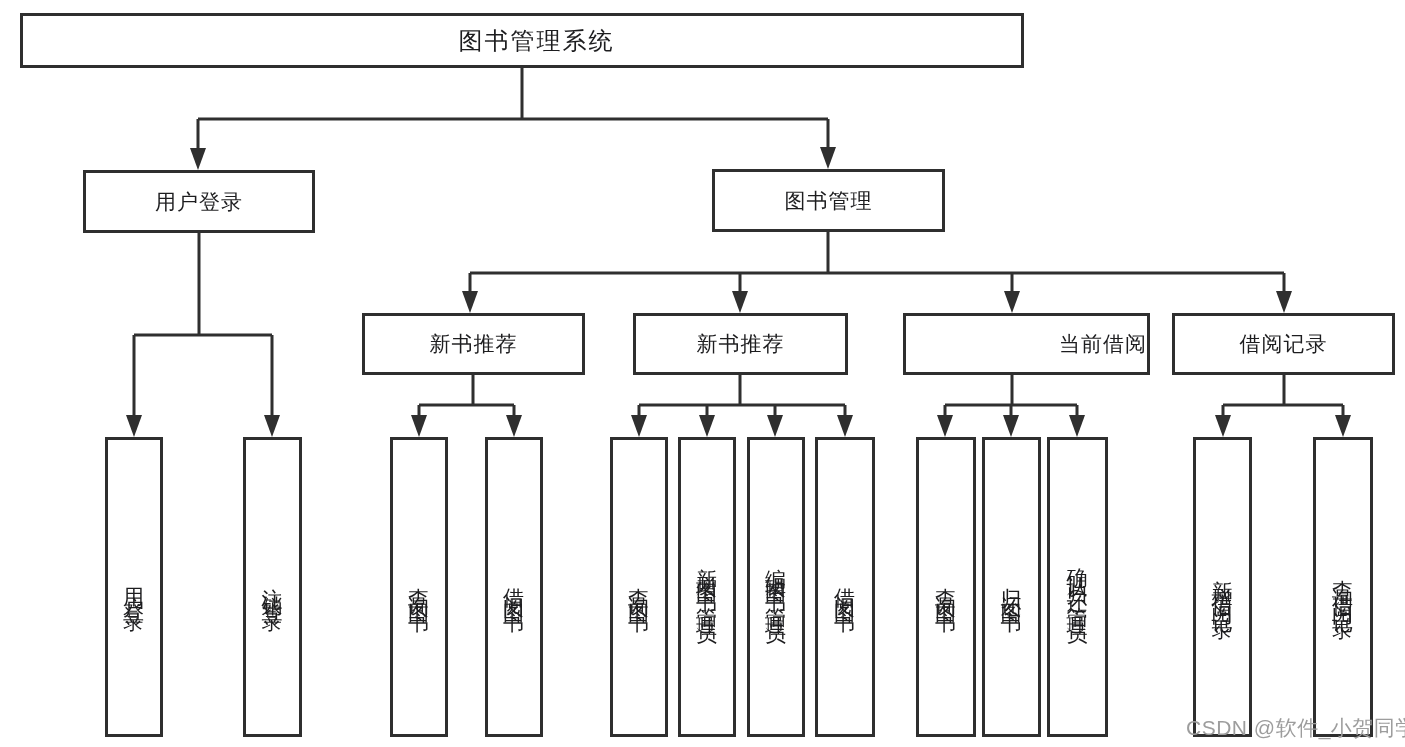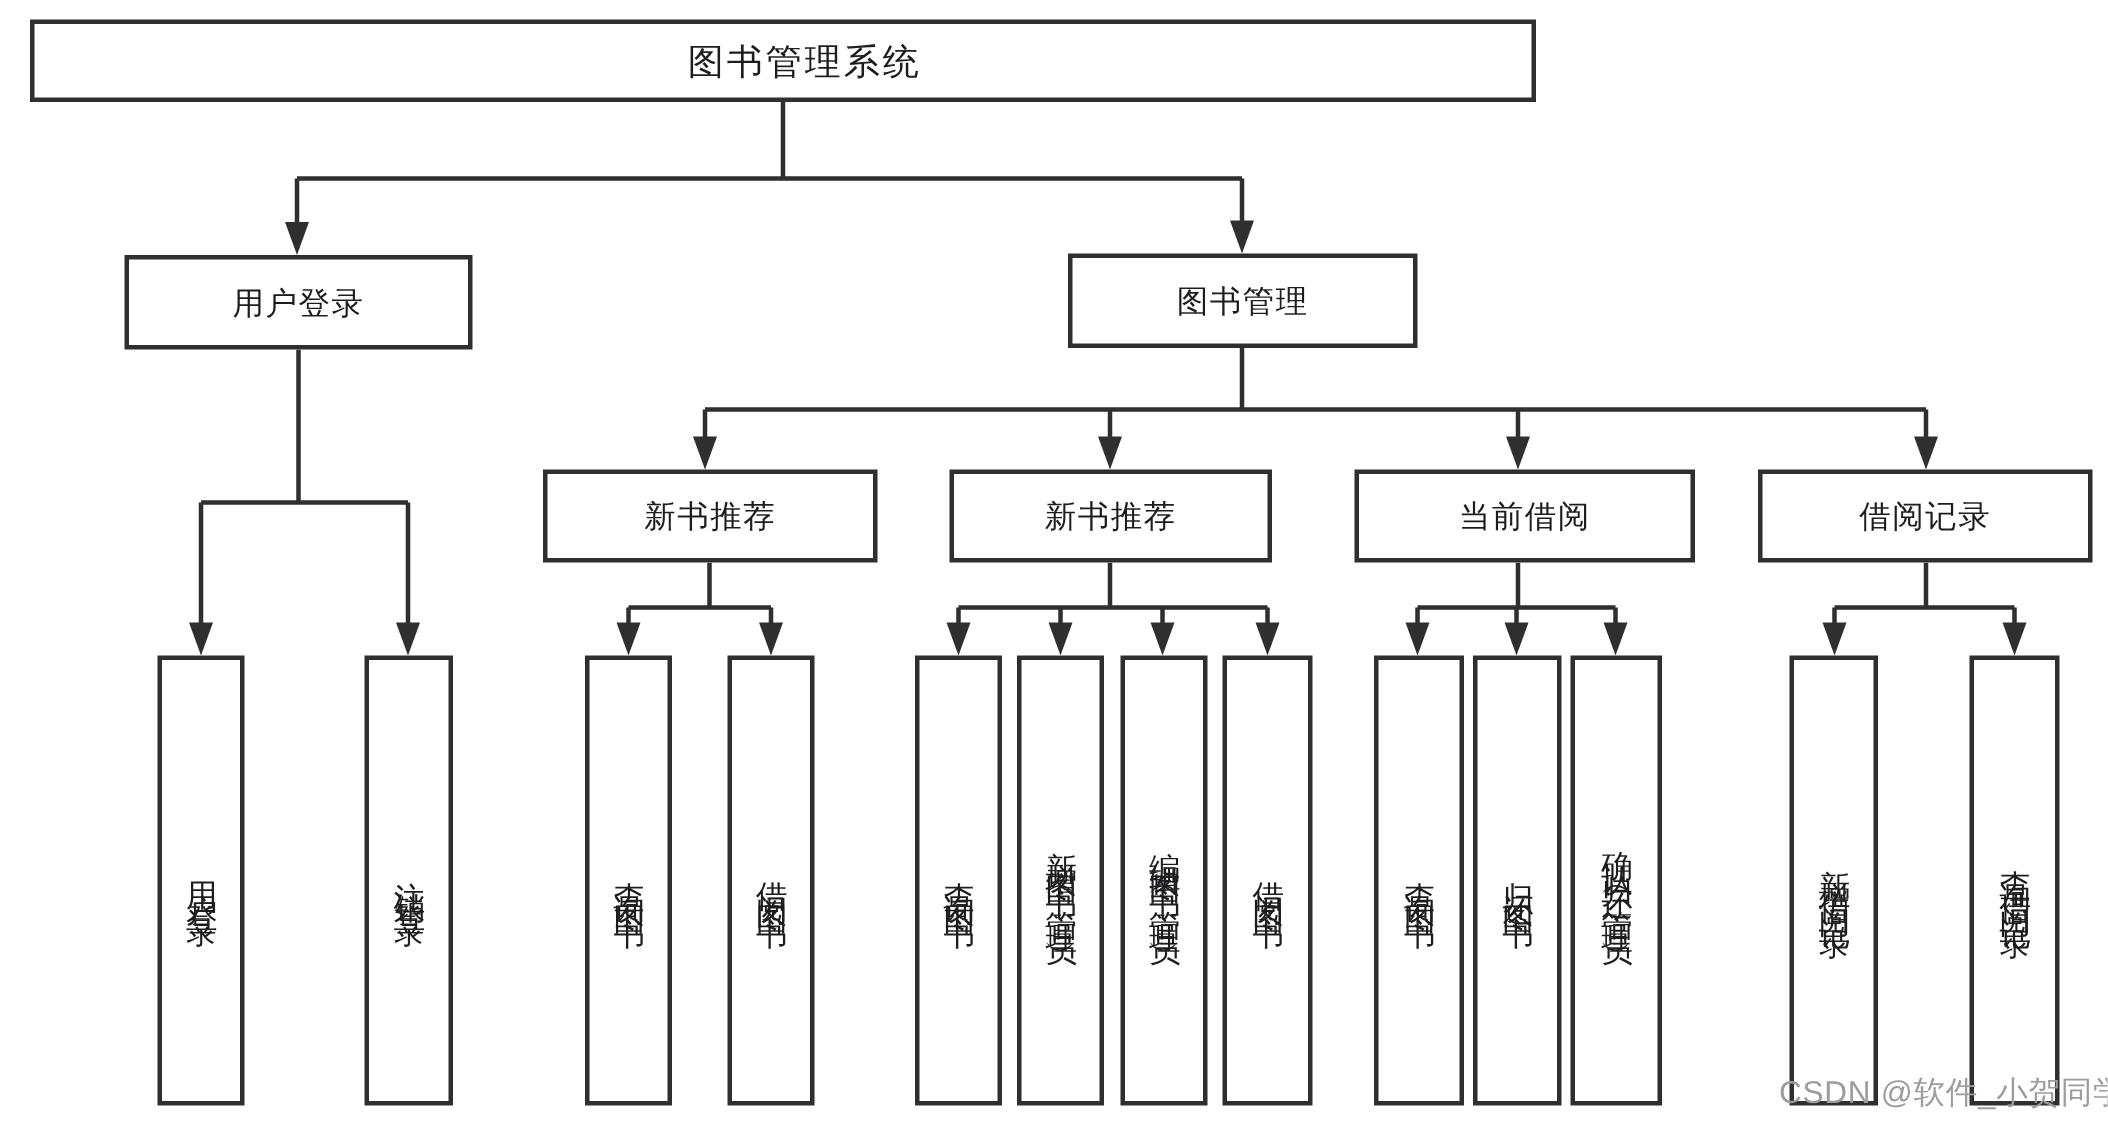--- a/index.html
+++ b/index.html
@@ -39,21 +39,21 @@
     line-height:1;
     white-space:nowrap;
   }
   
   .n-root{left:20px;top:13px;width:1004px;height:55px;padding-left:29px;}
   .n-user-login{left:83px;top:170px;width:232px;height:63px;}
   .n-book-mgmt{left:712px;top:169px;width:233px;height:63px;}
   .lvl3{top:313px;height:62px;}
   .n-nbr{left:362px;width:223px;}
   .n-bb{left:633px;width:215px;}
-  .n-cb{left:903px;width:227px;}
+  .n-cb{left:903px;width:247px;justify-content:flex-end;}
   .n-br{left:1172px;width:223px;}
   .lf-user-login{left:105px;}
   .lf-logout{left:243px;width:59px;}
   .lf-nbr-query{left:390px;}
   .lf-nbr-borrow{left:485px;}
   .lf-bb-query{left:610px;}
   .lf-bb-add{left:678px;}
   .lf-bb-edit{left:747px;}
   .lf-bb-borrow{left:815px;width:60px;}
   .lf-cb-query{left:916px;width:60px;}

